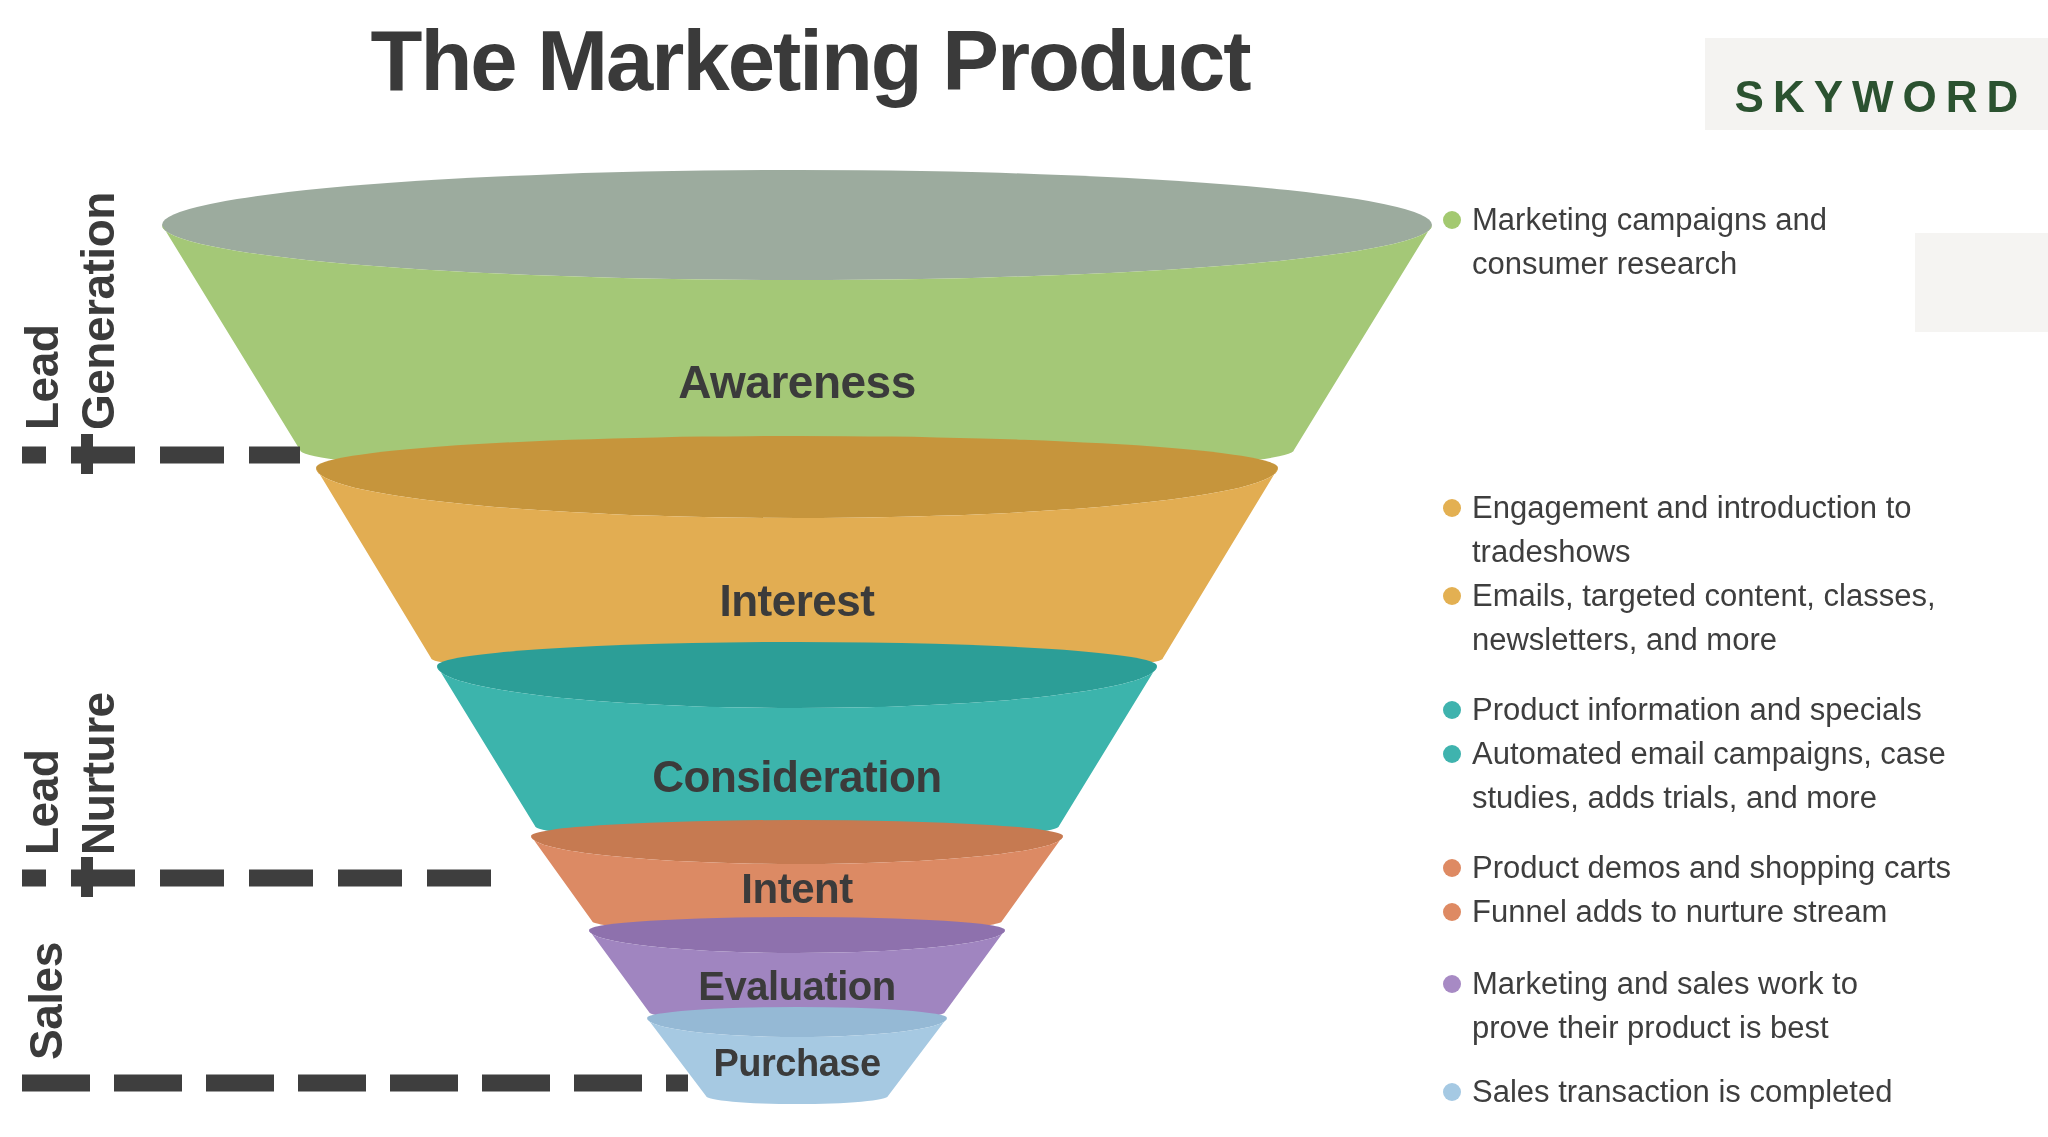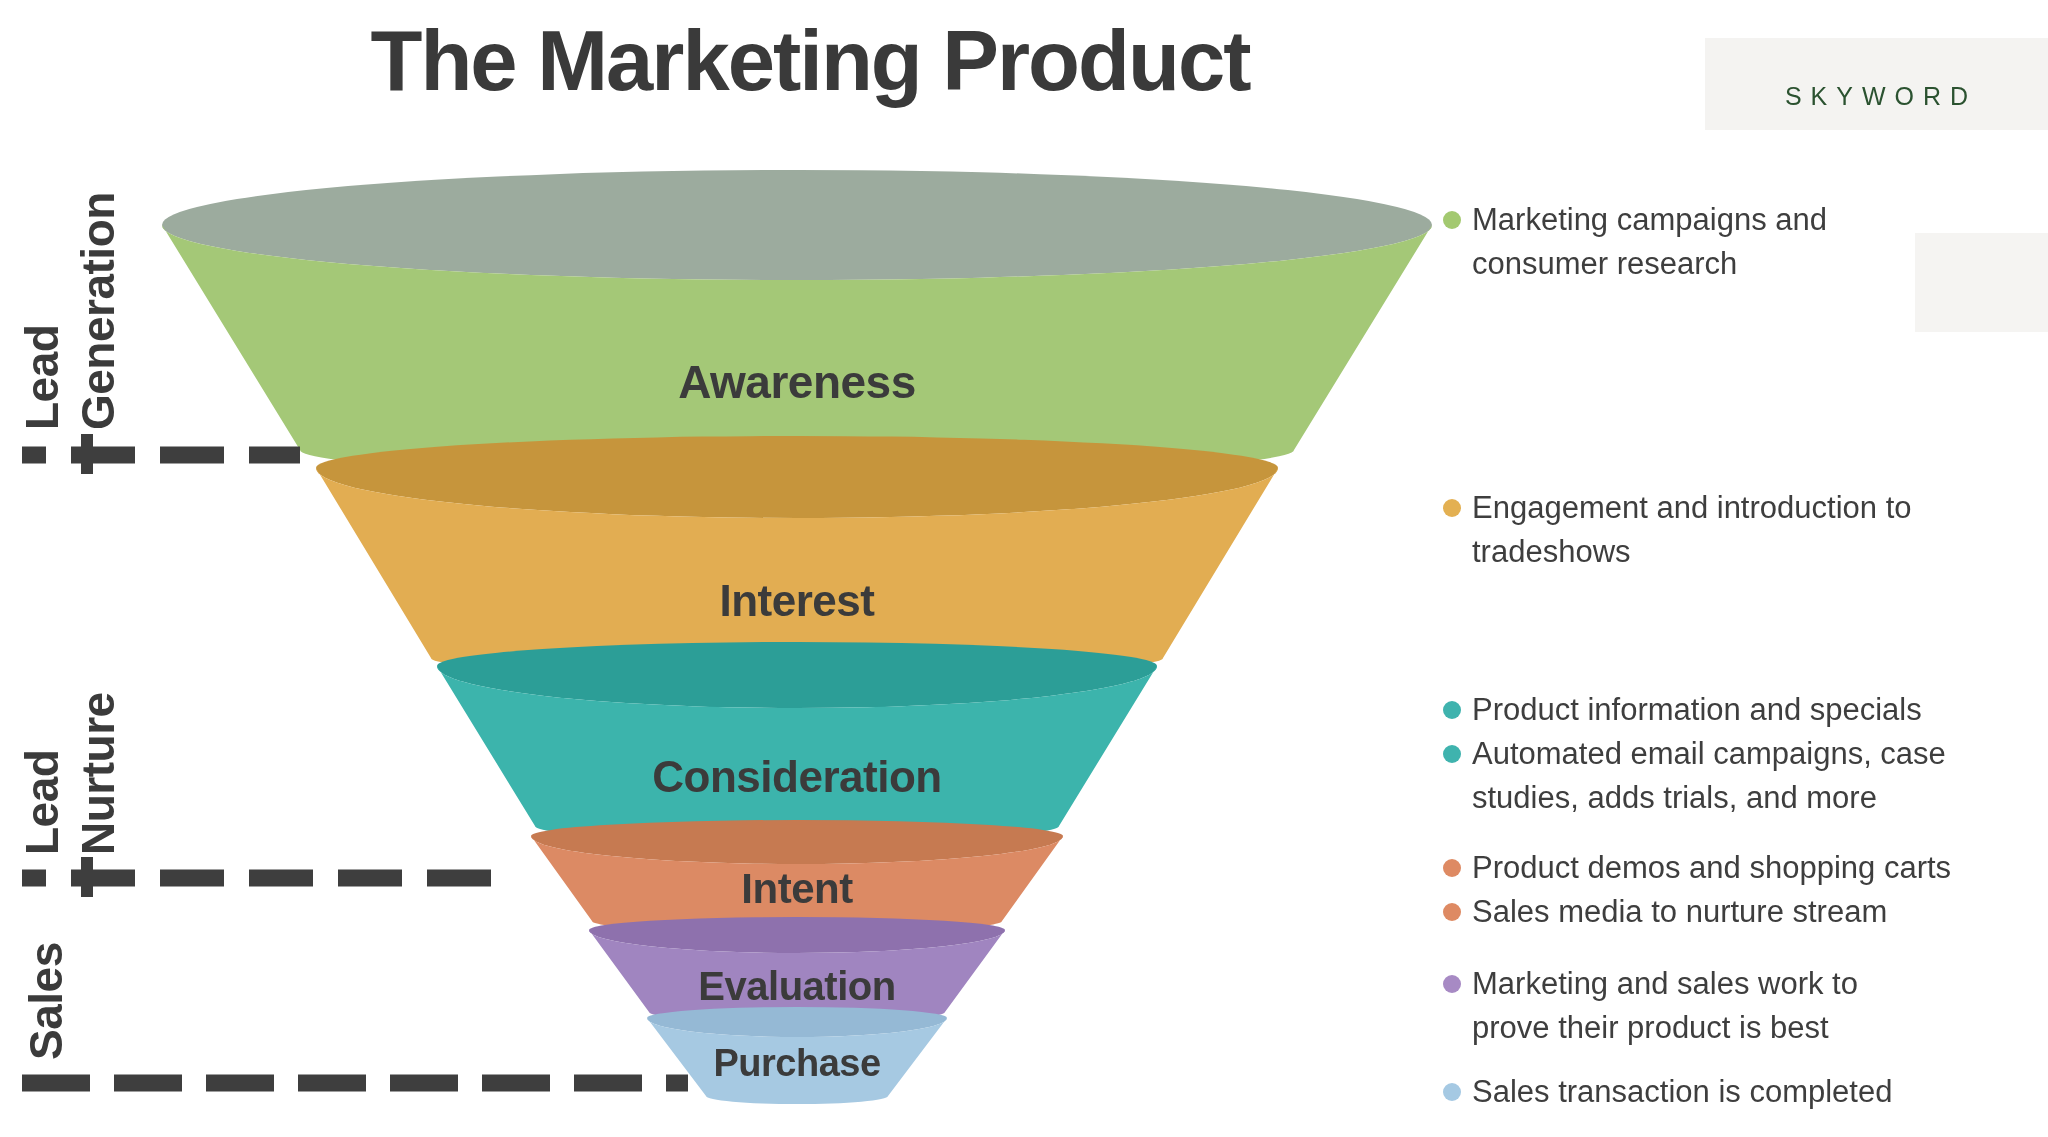--- a/index.html
+++ b/index.html
@@ -14,21 +14,21 @@
     text-align:center;
     font-size:85px;font-weight:bold;letter-spacing:-2px;
     color:#3a3a3a;
   }
   .logo-box{
     position:absolute;left:1705px;top:38px;width:343px;height:92px;
     display:flex;align-items:center;justify-content:center;
     z-index:4;
   }
   .logo-text{
-    font-size:25px;font-weight:400;letter-spacing:9px;
+    font-size:44px;font-weight:700;letter-spacing:9px;
     padding-left:9px;
     color:#2b5230;
     margin-top:25px;
   }
   .funnel-svg{position:absolute;left:0;top:0;z-index:1;}
   .funnel-svg text{
     font-family:"Liberation Sans","DejaVu Sans",sans-serif;
     font-weight:bold;
   }
   .stage-label{letter-spacing:-0.5px;}
@@ -127,20 +127,25 @@
 consumer research</div>
     </div>
   </div>
 
   <div class="note-group" style="top:486px">
     <div class="note-item">
       <span class="note-dot" style="background: rgb(227, 176, 82);"></span>
       <div class="note-text">Engagement and introduction to
 tradeshows</div>
     </div>
+    <div class="note-item">
+      <span class="note-dot" style="background: rgb(227, 176, 82);"></span>
+      <div class="note-text">Emails, targeted content, classes,
+newsletters, and more</div>
+    </div>
   </div>
 
   <div class="note-group" style="top:688px">
     <div class="note-item">
       <span class="note-dot" style="background: rgb(63, 179, 174);"></span>
       <div class="note-text">Product information and specials</div>
     </div>
     <div class="note-item">
       <span class="note-dot" style="background: rgb(63, 179, 174);"></span>
       <div class="note-text">Automated email campaigns, case
@@ -148,21 +153,21 @@
     </div>
   </div>
 
   <div class="note-group" style="top:846px">
     <div class="note-item">
       <span class="note-dot" style="background: rgb(222, 138, 99);"></span>
       <div class="note-text">Product demos and shopping carts</div>
     </div>
     <div class="note-item">
       <span class="note-dot" style="background: rgb(222, 138, 99);"></span>
-      <div class="note-text">Sales media to nurture stream</div>
+      <div class="note-text">Funnel adds to nurture stream</div>
     </div>
   </div>
 
   <div class="note-group" style="top:962px">
     <div class="note-item">
       <span class="note-dot" style="background: rgb(167, 138, 196);"></span>
       <div class="note-text">Marketing and sales work to
 prove their product is best</div>
     </div>
   </div>

